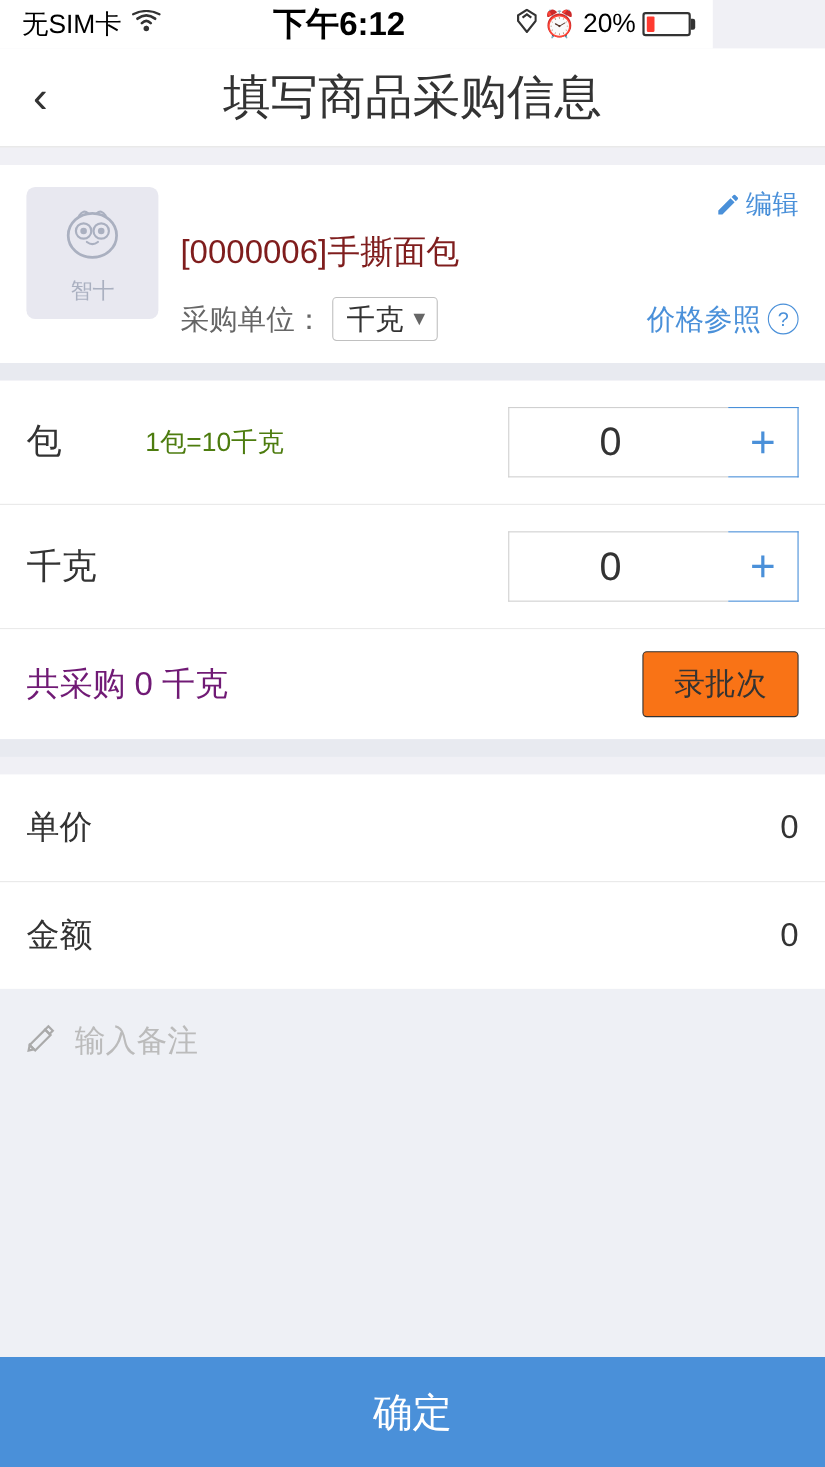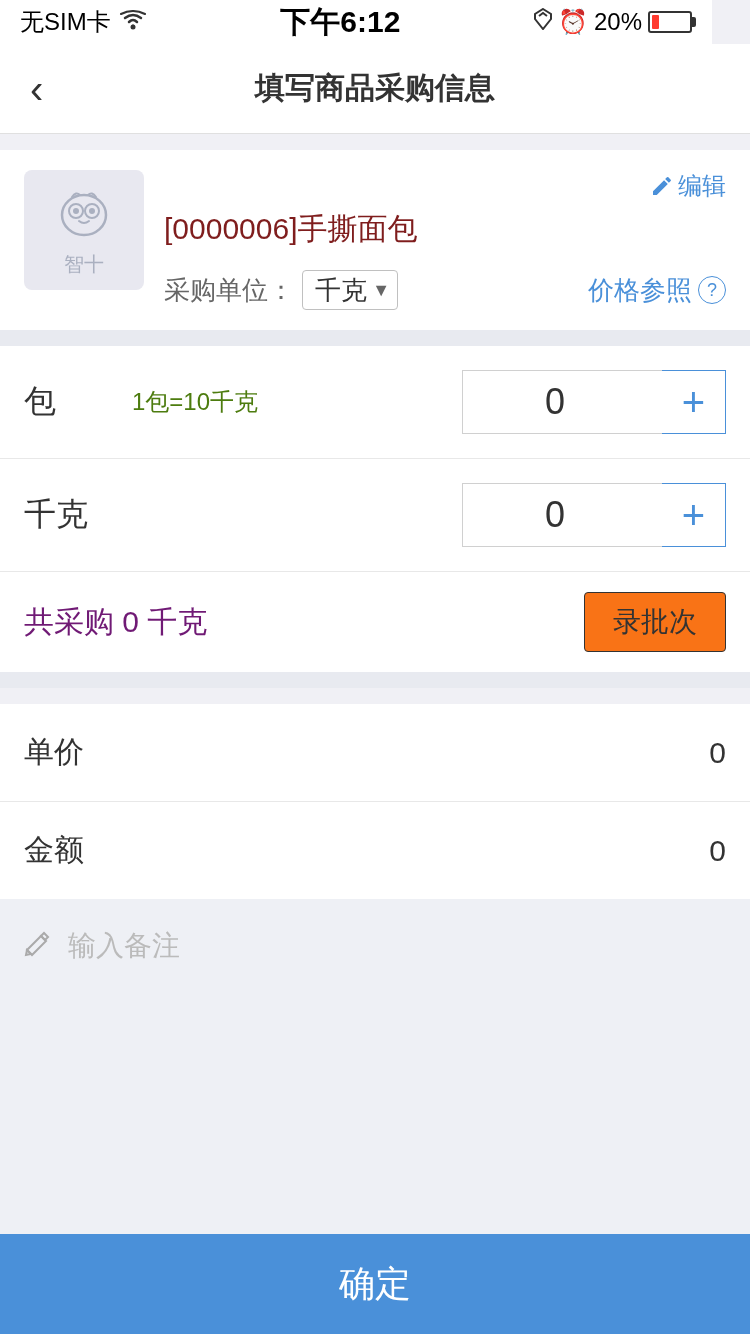--- a/index.html
+++ b/index.html
@@ -7,21 +7,21 @@
     body {
       width: 750px;
       min-height: 1334px;
       font-family: -apple-system, "PingFang SC", "Helvetica Neue", sans-serif;
       background: #f0f0f5;
       font-size: 28px;
     }
 
     
     .status-bar {
-      width: 712px;
+      width: 648px;
       height: 44px;
       background: #fff;
       display: flex;
       align-items: center;
       justify-content: space-between;
       padding: 0 20px;
       font-size: 26px;
       font-weight: 500;
     }
     .status-left {
@@ -83,22 +83,22 @@
       font-size: 40px;
       color: #333;
       cursor: pointer;
       padding: 10px;
       line-height: 1;
     }
     .nav-title {
       position: absolute;
       left: 50%;
       transform: translateX(-50%);
-      font-size: 30px;
-      font-weight: 700;
+      font-size: 43px;
+      font-weight: 400;
       color: #333;
     }
 
     
     .product-card {
       background: #fff;
       margin-top: 16px;
       padding: 20px 24px;
       display: flex;
       align-items: flex-start;

